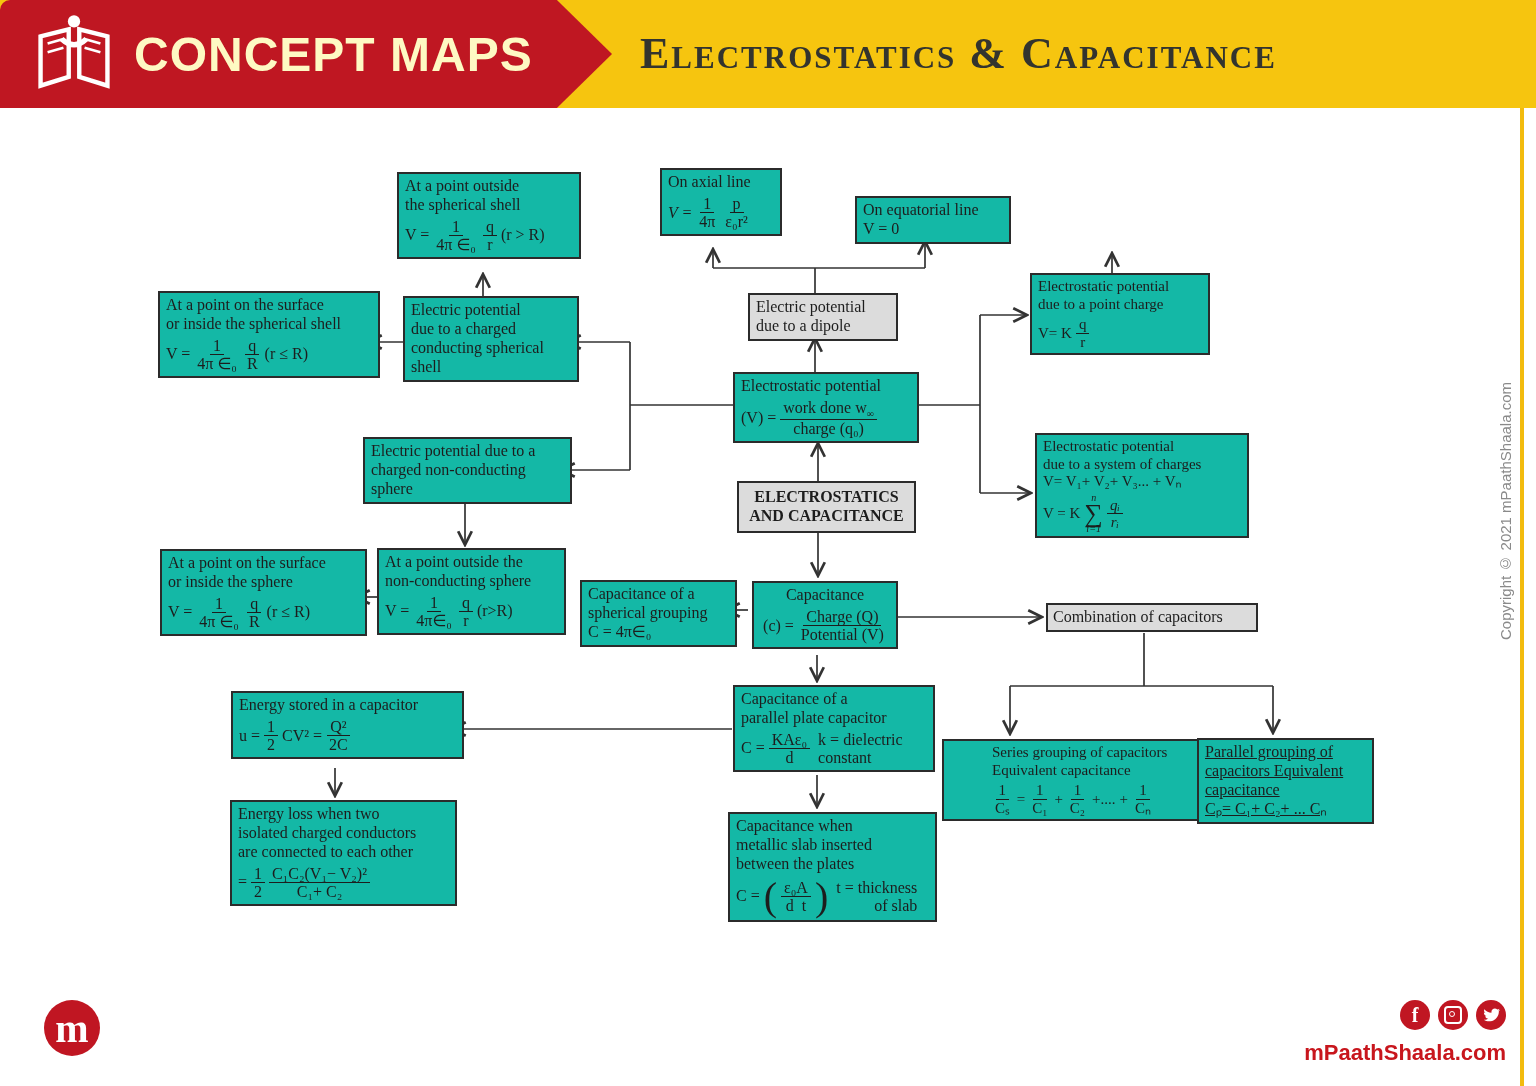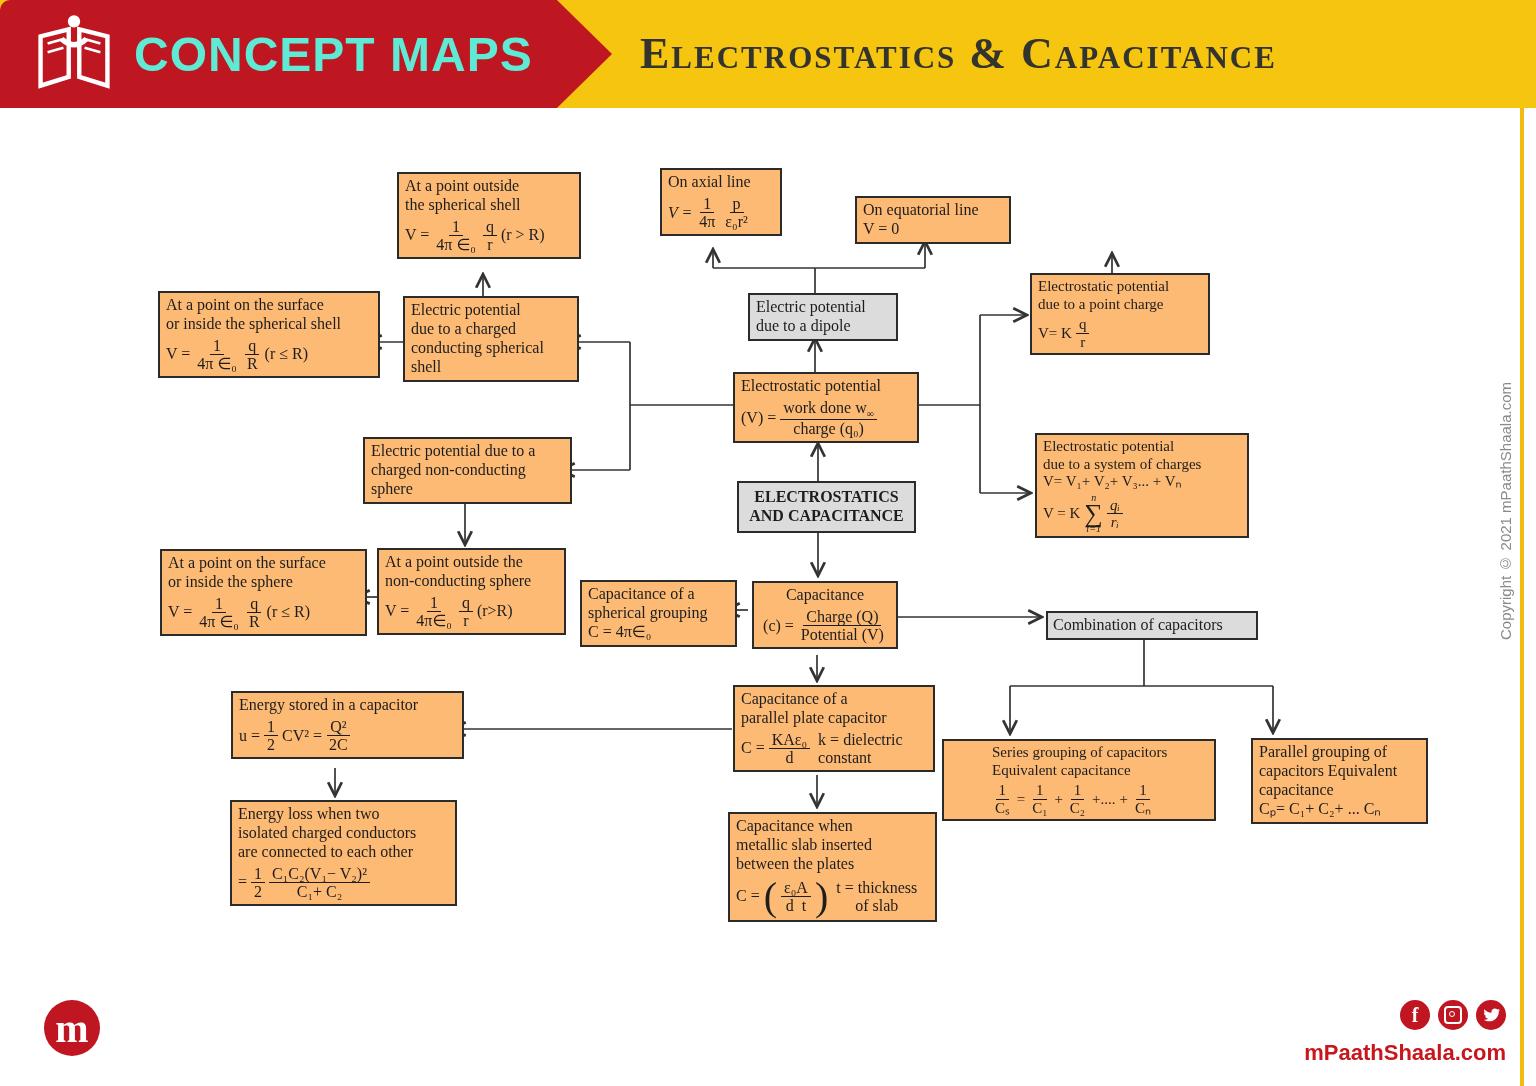--- a/index.html
+++ b/index.html
@@ -4,30 +4,30 @@
 <style>
   html,body{margin:0;padding:0;background:#fff;}
   .page{position:relative;width:1536px;height:1086px;background:#fff;overflow:hidden;
         font-family:"Liberation Serif",serif;color:#1d1d1d;}
   
   .header{position:absolute;left:0;top:0;width:1536px;height:108px;background:#f6c50f;}
   .banner{position:absolute;left:0;top:0;width:612px;height:108px;background:#bf1722;
           clip-path:polygon(0 0,91% 0,100% 50%,91% 100%,0 100%);
           display:flex;align-items:center;border-top-left-radius:10px;}
   .logo-icon{margin-left:28px;width:92px;height:88px;display:inline-block;}
-  .brand{color:#5eead4;font-family:"Liberation Sans",sans-serif;font-weight:700;
+  .brand{color:#fef9c3;font-family:"Liberation Sans",sans-serif;font-weight:700;
          font-size:48px;letter-spacing:1px;margin-left:14px;white-space:nowrap;}
   .page-title{position:absolute;left:640px;top:0;width:870px;height:108px;line-height:108px;
               text-align:left;font-variant:small-caps;font-weight:700;font-size:44px;
               color:#33342e;letter-spacing:2px;white-space:nowrap;}
   
   .wires{position:absolute;left:0;top:0;z-index:1;}
   .wires polyline,.wires line{fill:none;stroke:#333;stroke-width:1.7px;}
   
-  .node{position:absolute;background:#fdba74;border:2px solid #2b2b2b;padding:3px 6px;
+  .node{position:absolute;background:#14b8a6;border:2px solid #2b2b2b;padding:3px 6px;
         font-size:16px;line-height:1.18;z-index:2;}
   .node .ln{display:block;}
   .gray{background:#dcdcdc;}
   .bold{font-weight:700;}
   .ctr{text-align:center;}
   .small{font-size:15px;}
   .f{display:flex;align-items:center;gap:4px;margin-top:3px;white-space:nowrap;}
   .frac{display:inline-flex;flex-direction:column;align-items:center;line-height:1.1;}
   .frac .num{display:block;border-bottom:1.5px solid #1d1d1d;padding:0 3px;text-align:center;}
   .frac .den{display:block;padding:0 3px;text-align:center;}
@@ -284,21 +284,21 @@
     <span class="ln">Capacitance</span>
     <div class="f" style="justify-content:center;">
       <span>(c) =</span>
       <span class="frac">
           <span class="num">Charge (Q)</span>
           <span class="den">Potential (V)</span>
         </span>
     </div>
   </div>
 
-  <div class="node gray" style="left:1046px;top:603px;width:198px;padding:3px 5px;margin-top:8px;">
+  <div class="node gray" style="left:1046px;top:603px;width:198px;padding:3px 5px;">
     <span class="ln">Combination of capacitors</span>
   </div>
 
   <div class="node" style="left:231px;top:691px;width:217px;">
     <span class="ln">Energy stored in a capacitor</span>
     <div class="f">
       <span>u =</span>
       <span class="frac">
           <span class="num">1</span>
           <span class="den">2</span>
@@ -347,21 +347,21 @@
         </span>
       <span>+....</span>
       <span>+</span>
       <span class="frac">
           <span class="num">1</span>
           <span class="den">Cₙ</span>
         </span>
     </div>
   </div>
 
-  <div class="node" style="left:1251px;top:738px;width:161px;">
+  <div class="node" style="left:1197px;top:738px;width:161px;text-decoration:underline;">
     <span class="ln">Parallel grouping of</span>
     <span class="ln">capacitors Equivalent</span>
     <span class="ln">capacitance</span>
     <span class="ln">Cₚ= C₁+ C₂+ ... Cₙ</span>
   </div>
 
   <div class="node" style="left:230px;top:800px;width:211px;">
     <span class="ln">Energy loss when two</span>
     <span class="ln">isolated charged conductors</span>
     <span class="ln">are connected to each other</span>
@@ -385,21 +385,21 @@
     <div class="f">
       <span>C =</span>
       <span class="paren">(</span>
       <span class="frac">
           <span class="num">ε₀A</span>
           <span class="den">d&nbsp;&nbsp;t</span>
         </span>
       <span class="paren">)</span>
       <span class="sidestack">
         <span>t = thickness</span>
-        <span style="text-align:center;">of slab</span>
+        <span style="text-align:right;">of slab</span>
       </span>
     </div>
   </div>
 
   <div class="footer-logo">
     <span class="logo-m">m</span>
   </div>
 
   <div class="footer-right">
     <div class="socials">

